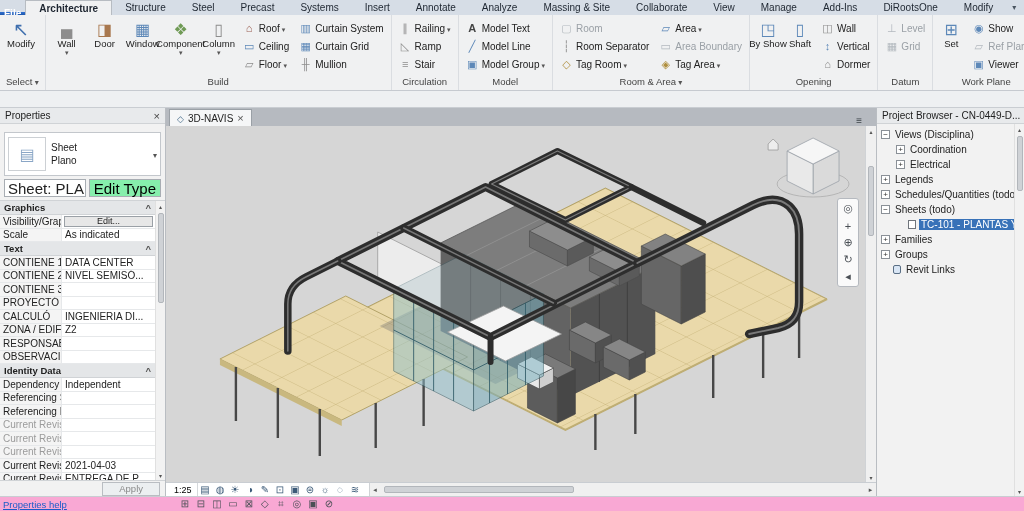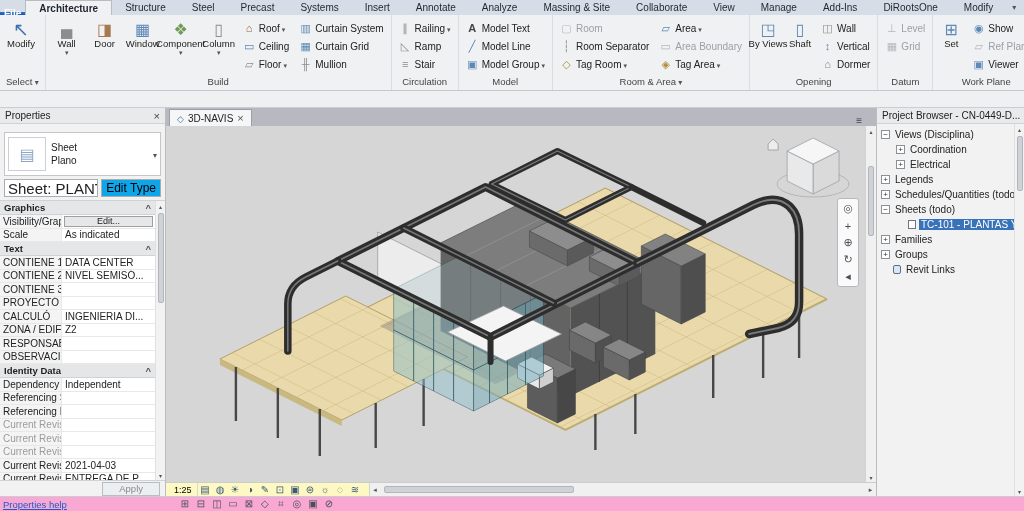--- a/index.html
+++ b/index.html
@@ -83,21 +83,21 @@
   .pclose::before { content:"×"; font-size:11px; color:#444; }
   .typesel { height:44px; flex:none; background:#fff; border:1px solid #c3c7cc; margin:8px 4px 0; display:flex; align-items:center; gap:5px; padding:2px 3px; }
   .thumb { width:38px; height:34px; border:1px solid #ccd0d4; display:flex; align-items:center; justify-content:center; flex:none; }
   .thumb::before { content:"▤"; font-size:16px; color:#8aa6c6; }
   .tnames { line-height:1.35; overflow:hidden; }
   .typesel-dd { margin-left:auto; color:#555; }
   .typesel-dd::before { content:"▾"; font-size:8px; }
   .filterrow { display:flex; gap:3px; margin:3px 4px; flex:none; }
   .combo { flex:1; height:18px; background:#fff; border:1px solid #a8adb3; display:flex; align-items:center; padding:4px 3px; overflow:hidden; white-space:nowrap; font-size:15px; }
   .combo::after { content:"▾"; font-size:8px; color:#555; margin-left:auto; padding-left:2px; }
-  .edit-type { height:18px; background:#0ea5e9; border:1px solid #a8adb3; font-size:12px; padding:0 4px; white-space:nowrap; font-family:inherit; }
+  .edit-type { height:18px; background:#86efac; border:1px solid #a8adb3; font-size:15px; padding:0 4px; white-space:nowrap; font-family:inherit; }
   .pgrid { flex:1; position:relative; background:#fff; border-top:1px solid #d0d3d6; overflow:hidden; padding-right:10px; }
   .psec { height:14px; background:#e4e6e8; border-bottom:1px solid #d0d3d6; display:flex; align-items:center; justify-content:space-between; padding:0 4px; font-weight:bold; font-size:9.5px; }
   .chev::before { content:"^"; color:#555; }
   .prow { display:flex; height:13.5px; border-bottom:1px solid #e6e8ea; }
   .plabel { width:62px; flex:none; background:#f4f4f4; border-right:1px solid #e6e8ea; padding:0 3px; display:flex; align-items:center; white-space:nowrap; overflow:hidden; }
   .pval { flex:1; padding:0 3px; display:flex; align-items:center; white-space:nowrap; overflow:hidden; }
   .prow.btn .pval { margin:1px 2px; background:#e7e7e7; border:1px solid #9aa0a6; justify-content:center; font-size:9px; }
   .prow.muted .plabel { color:#9b9b9b; }
   .pfoot { height:16px; flex:none; background:#f2f2f2; border-top:1px solid #d0d3d6; display:flex; align-items:center; justify-content:flex-end; padding:0 5px; }
   .apply-btn { height:14px; font-size:9.5px; color:#8a8a8a; background:#eceff1; border:1px solid #b9bdc2; padding:0 16px; font-family:inherit; }
@@ -117,21 +117,21 @@
   .vt-icon::before { content:"◇"; color:#4a6f8d; font-size:9px; }
   .vt-close::before { content:"×"; color:#555; font-size:11px; }
   .vt-more { margin-left:auto; margin-right:14px; color:#3c4248; }
   .vt-more::before { content:"≡"; font-size:10px; }
   .canvas-wrap { flex:1; min-height:0; display:flex; }
   .canvas-area { flex:1; position:relative; min-width:0; }
   .canvas-area svg { display:block; width:100%; height:100%; }
   .navbar { position:absolute; right:6px; top:72px; width:22px; background:rgba(255,255,255,.88); border:1px solid #b5b9bf; border-radius:3px; display:flex; flex-direction:column; align-items:center; padding:2px 0; gap:2px; }
   .navbtn { width:18px; height:15px; display:flex; align-items:center; justify-content:center; font-size:11px; color:#4a4f55; }
   .vscroll { width:11px; flex:none; background:#f0f0f0; border-left:1px solid #d0d3d6; display:flex; flex-direction:column; align-items:center; }
-  .viewbar { height:14px; flex:none; background:#fef9c3; border-top:1px solid #c9cdd2; display:flex; align-items:center; padding-left:3px; }
+  .viewbar { height:14px; flex:none; background:#ffffff; border-top:1px solid #c9cdd2; display:flex; align-items:center; padding-left:3px; }
   .scalebtn { height:13px; display:flex; align-items:center; font-size:9px; padding:0 5px; border-right:1px solid #d5d8db; font-family:inherit; background:none; border-top:none; border-left:none; border-bottom:none; }
   .vicon { width:15px; text-align:center; font-size:10px; color:#3c5a78; }
   .hscroll { flex:1; height:13px; margin-left:6px; background:#f0f0f0; border-left:1px solid #d0d3d6; display:flex; align-items:center; }
   .sarr-h { width:11px; text-align:center; font-size:7px; color:#555; flex:none; }
   .thumb-h { height:7px; width:190px; background:#cfd2d6; border:1px solid #b2b6bb; border-radius:2px; margin-left:3px; flex:none; }
 
   
   .browser { width:148px; flex:none; background:#f2f2f2; border-left:1px solid #b9bdc2; display:flex; flex-direction:column; position:relative; }
   .bhead { height:16px; flex:none; background:#e8eaec; border-bottom:1px solid #d0d3d6; display:flex; align-items:center; padding:0 5px; white-space:nowrap; overflow:hidden; }
   .btree { flex:1; overflow:hidden; padding-top:3px; padding-right:10px; }
@@ -333,21 +333,21 @@
             </div>
         </div>
       </div>
       <div class="panel-label menu">Room &amp; Area</div>
     </div>
 
     <div class="panel">
       <div class="panel-body">
         <div class="bigbtn narrow">
           <span class="ricon i-byface"></span>
-          <span class="blbl">By Views</span>
+          <span class="blbl">By Show</span>
         </div>
         <div class="bigbtn narrow">
           <span class="ricon i-shaft"></span>
           <span class="blbl">Shaft</span>
         </div>
         <div class="smallcol">
           <div class="smallbtn">
               <span class="sicon i-wallopen"></span>
               <span>Wall</span>
             </div>

